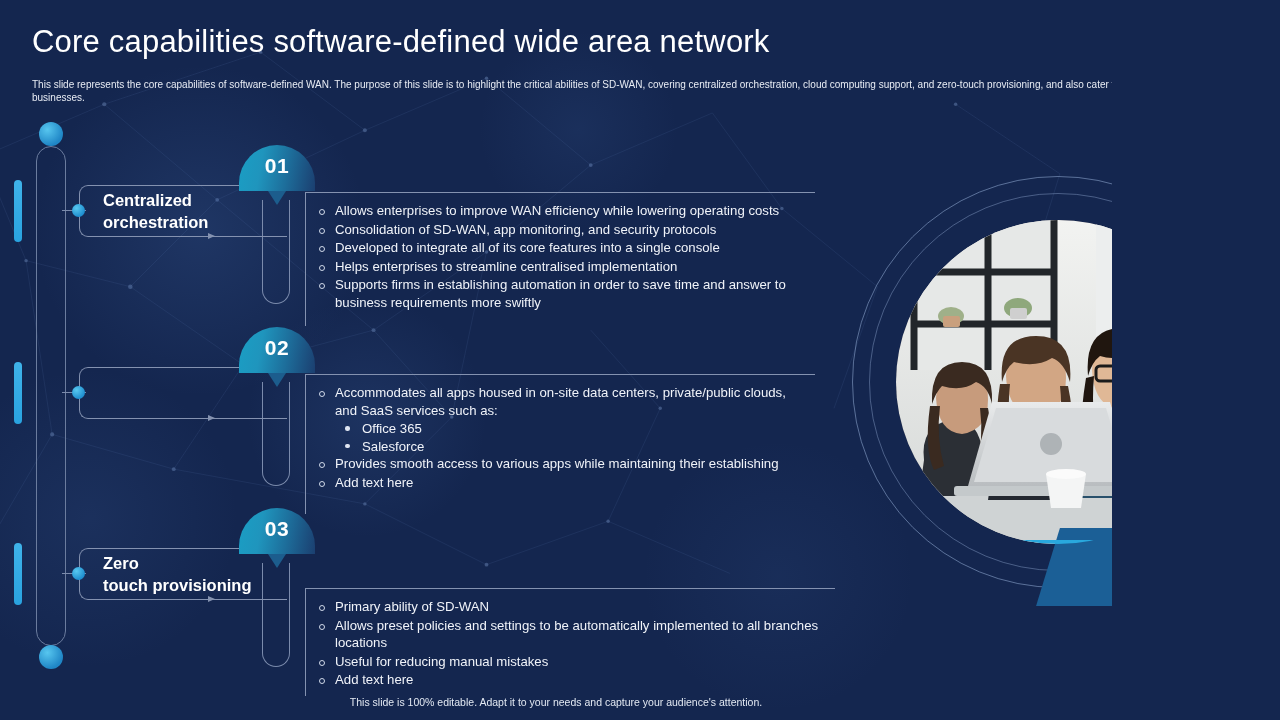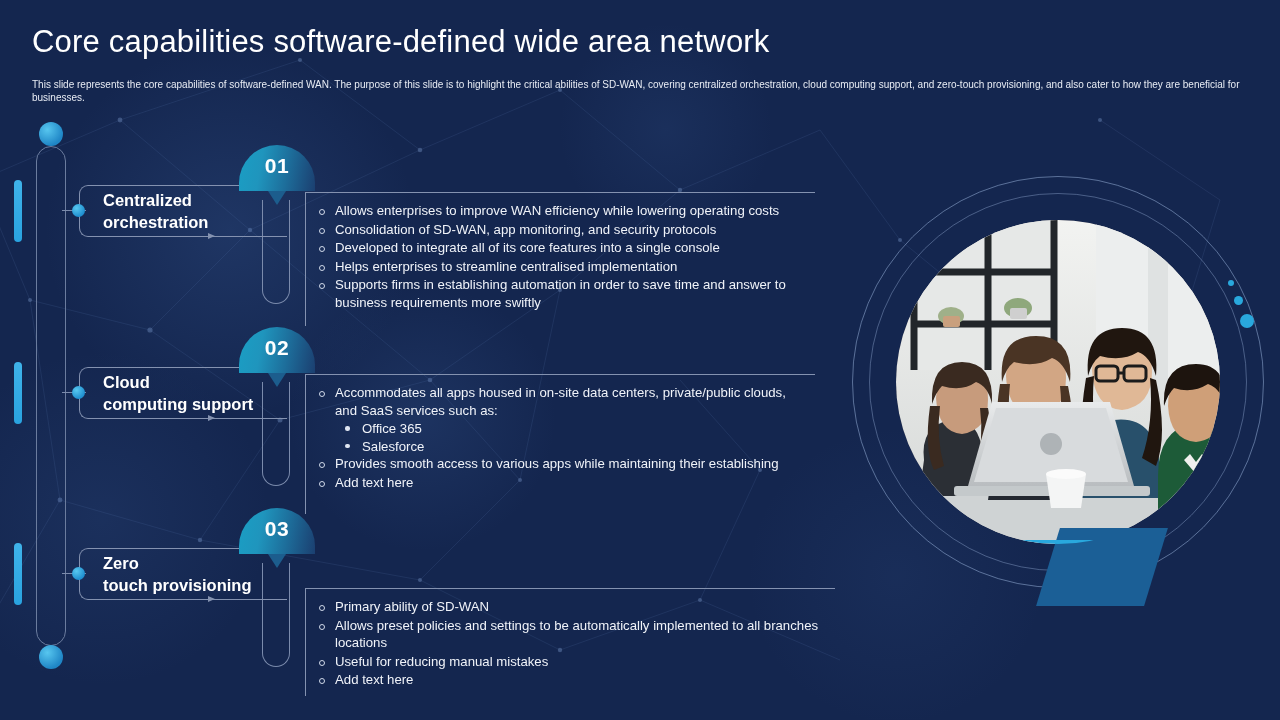--- a/index.html
+++ b/index.html
@@ -4,21 +4,21 @@
 <title>Core capabilities software-defined wide area network</title>
 <style>
   * { margin:0; padding:0; box-sizing:border-box; }
   html, body { width:1280px; height:720px; overflow:hidden; }
   body {
     font-family: "Liberation Sans", sans-serif;
     background:#14264f;
     color:#fff;
     position:relative;
   }
-  .slide { position:absolute; inset:0; width:1280px; height:720px; overflow:hidden; }
+  .slide { position:absolute; inset:0; width:1112px; height:720px; overflow:hidden; }
 
   
   .bg-net { position:absolute; inset:0; z-index:0; opacity:.55; }
   .bg-glow { position:absolute; inset:0; z-index:0;
     background:
       radial-gradient(circle at 18% 32%, rgba(70,110,175,.22), rgba(0,0,0,0) 16%),
       radial-gradient(circle at 33% 58%, rgba(70,110,175,.18), rgba(0,0,0,0) 14%),
       radial-gradient(circle at 8% 72%, rgba(70,110,175,.14), rgba(0,0,0,0) 13%),
       radial-gradient(circle at 52% 18%, rgba(70,110,175,.13), rgba(0,0,0,0) 12%),
       radial-gradient(circle at 70% 80%, rgba(70,110,175,.10), rgba(0,0,0,0) 14%);
@@ -270,24 +270,20 @@
       </div>
     </div>
   </div>
 
   <div class="accent-bar" style="top:362px;"></div>
   <div class="rail-conn" style="left:62px; top:392px; width:24px;"></div>
   <div class="node-dot" style="left:72px; top:386px;"></div>
 
   <div class="label-box" style="left:79px; top:367px; width:208px; height:52px;">
     <div class="lb-frame"></div>
-    <div class="lb-text">
-      <span>Cloud</span><br>
-      <span>computing support</span>
-    </div>
   </div>
   <div class="lb-arrow" style="left:148px; top:418px; width:66px;"></div>
 
   <div class="badge" style="left:239px; top:327px;">
     <div class="badge-dome">
       <div class="badge-num">02</div>
     </div>
     <div class="badge-tail"></div>
   </div>
   <div class="stem" style="left:262px; top:382px; width:28px; height:104px;">
@@ -463,14 +459,15 @@
     </div>
     <div class="accent-para" style="left:196px; top:352px; width:108px; height:78px; background:#1b5f96;"></div>
 
     <div class="dots-arc" style="right:-4px; top:104px; width:40px; height:60px;">
       <span class="arc-dot" style="left:0px; top:0px; width:6px; height:6px;"></span>
       <span class="arc-dot" style="left:6px; top:16px; width:9px; height:9px;"></span>
       <span class="arc-dot" style="left:12px; top:34px; width:14px; height:14px;"></span>
     </div>
   </div>
 
+  <div class="footer">This slide is 100% editable. Adapt it to your needs and capture your audience's attention.</div>
 
 </div>
 
 </body></html>

